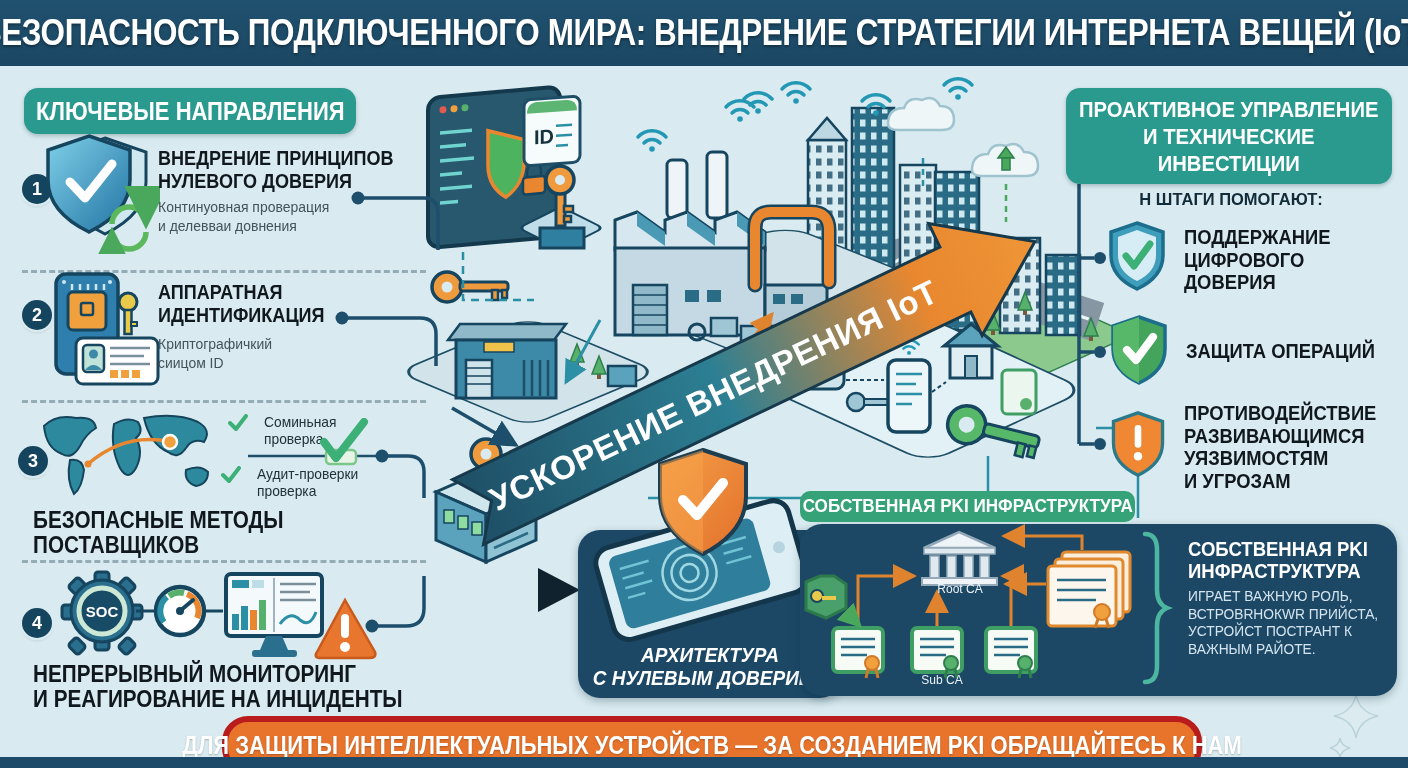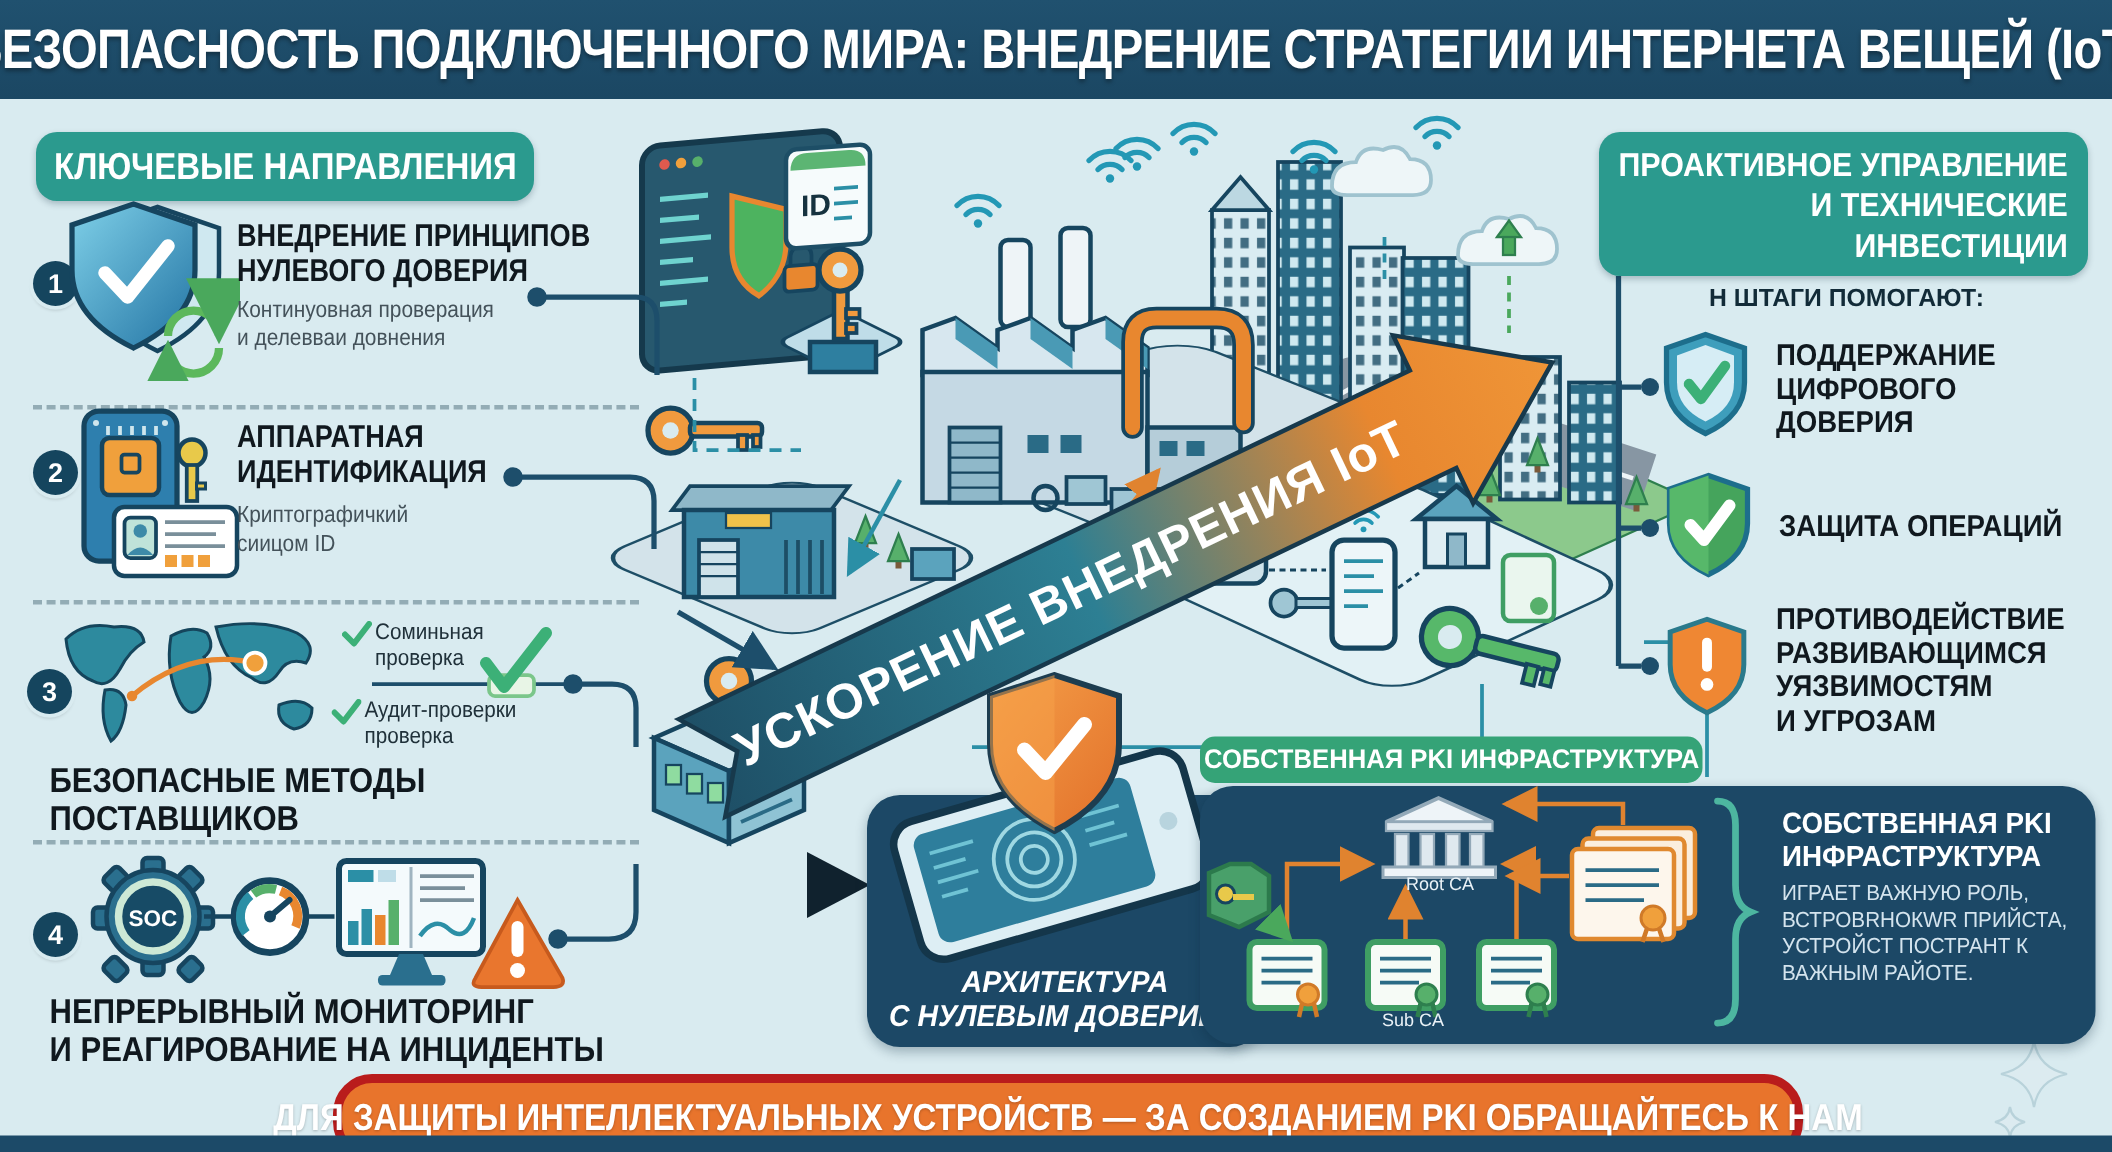--- a/index.html
+++ b/index.html
@@ -8,34 +8,34 @@
   .stage{position:absolute;inset:0;width:1408px;height:768px;background:#d9ebf0;}
   [data-bind]{white-space:pre-line;}
   .abs{position:absolute;}
   
   .titlebar{left:0;top:0;width:1408px;height:66px;background:linear-gradient(180deg,#20516f,#1b4763);
             display:flex;align-items:center;justify-content:center;z-index:6;}
   .titlebar h1{margin:0;color:#fff;font-size:37px;font-weight:bold;letter-spacing:-.5px;
                transform:scaleX(.85);white-space:nowrap;text-shadow:0 2px 3px rgba(0,0,0,.35);}
   
   .chip{background:#2b9a8e;color:#fff;font-weight:bold;border-radius:14px;z-index:5;
-        display:flex;align-items:center;justify-content:center;text-align:right;
+        display:flex;align-items:center;justify-content:center;text-align:center;
         box-shadow:0 2px 4px rgba(10,40,55,.25);}
   .chip-left{left:24px;top:88px;width:332px;height:46px;font-size:25px;}
   .chip-left span{transform:scaleX(.88);white-space:nowrap;}
   .chip-right{left:1066px;top:88px;width:326px;height:96px;font-size:22px;line-height:27px;}
   .chip-right span{transform:scaleX(.92);}
   
   .h-dark{color:#10181e;font-weight:bold;transform-origin:0 0;}
   .sub{color:#44525a;transform-origin:0 0;}
   .badge{width:30px;height:30px;border-radius:50%;background:#15455e;color:#fff;z-index:5;
          display:flex;align-items:center;justify-content:center;font-weight:bold;font-size:18px;
          box-shadow:0 0 0 2.5px #d9ebf0, 0 2px 3px rgba(0,0,0,.3);}
   .sep{left:22px;width:404px;border-top:3px dashed #93acb5;z-index:4;}
-  .check-row{display:flex;gap:2px;align-items:flex-start;}
+  .check-row{display:flex;gap:16px;align-items:flex-start;}
   
   .r-intro{left:1100px;top:190px;width:262px;text-align:center;color:#122b38;font-weight:bold;font-size:16.5px;z-index:5;}
   .r-item-title{color:#10181e;font-weight:bold;font-size:20px;line-height:22.5px;transform:scaleX(.92);transform-origin:0 0;z-index:5;}
   
   .panel{background:#1c4866;border-radius:22px;z-index:2;box-shadow:0 3px 8px rgba(10,40,60,.3);}
   .phone-panel{left:578px;top:530px;width:264px;height:168px;font-style:italic;}
   .pki-panel{left:800px;top:524px;width:597px;height:172px;}
   .band{left:800px;top:491px;width:335px;height:31px;background:#35a377;color:#fff;border-radius:10px;
         display:flex;align-items:center;justify-content:center;font-weight:bold;font-size:18px;z-index:3;}
   .band span{transform:scaleX(.95);white-space:nowrap;}

